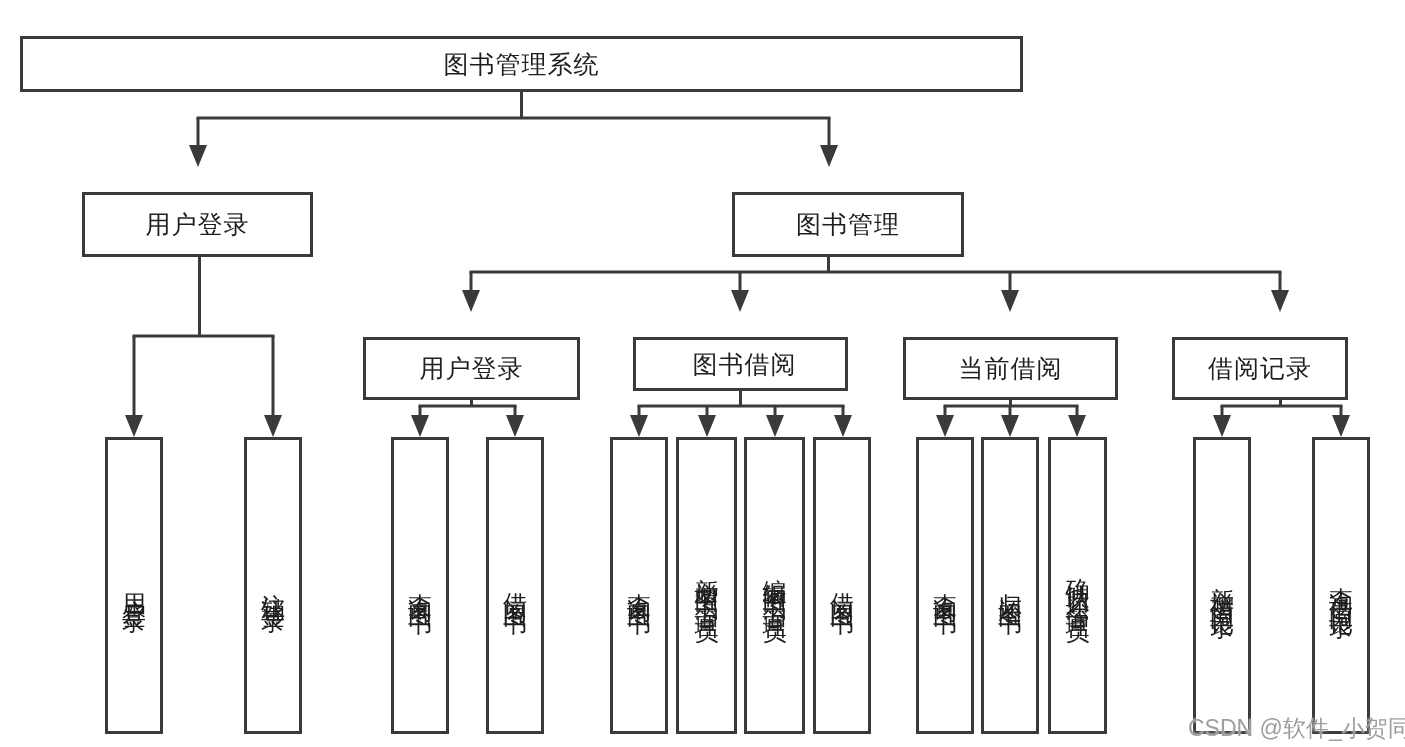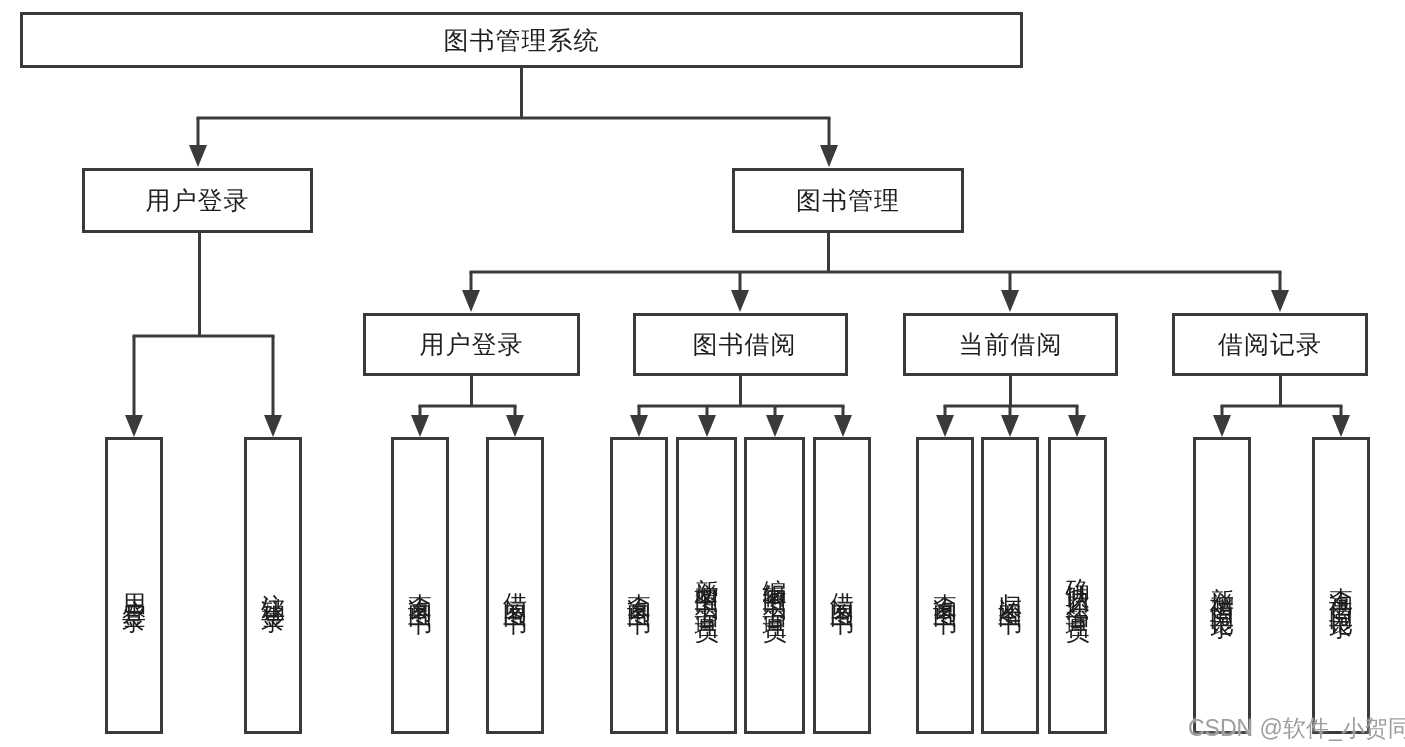--- a/index.html
+++ b/index.html
@@ -31,37 +31,38 @@
     background: #ffffff;
     color: #1e1e1e;
     display: flex;
     align-items: center;
     justify-content: center;
   }
   .hbox {
     font-size: 25px;
     letter-spacing: 1px;
     white-space: nowrap;
+    margin-top: 24px;
   }
   .vbox {
     writing-mode: vertical-rl;
     text-orientation: mixed;
     font-size: 24px;
     letter-spacing: 6px;
     line-height: 1;
     white-space: nowrap;
   }
   
   #root      { left: 20px;   top: 12px;  width: 1003px; height: 56px; }
   #n-user    { left: 82px;   top: 168px; width: 231px;  height: 65px; }
   #n-book    { left: 732px;  top: 168px; width: 232px;  height: 65px; }
   #n-new     { left: 363px;  top: 313px; width: 217px;  height: 63px; }
-  #n-borrow  { left: 633px;  top: 313px; width: 215px;  height: 63px; padding-left: 8px; }
+  #n-borrow  { left: 633px;  top: 313px; width: 215px;  height: 54px; padding-left: 8px; }
   #n-current { left: 903px;  top: 313px; width: 215px;  height: 63px; font-family: Liberation Serif, serif; }
-  #n-records { left: 1172px; top: 313px; width: 196px;  height: 63px; }
+  #n-records { left: 1172px; top: 313px; width: 176px;  height: 63px; }
   .leaf      { top: 437px; height: 297px; width: 58px; }
   #l1  { left: 105px;  }
   #l2  { left: 244px;  }
   #l3  { left: 391px;  }
   #l4  { left: 486px;  }
   #l5  { left: 610px;  }
   #l6  { left: 676px;  width: 61px; }
   #l7  { left: 744px;  width: 61px; }
   #l8  { left: 813px;  }
   #l9  { left: 916px;  }

